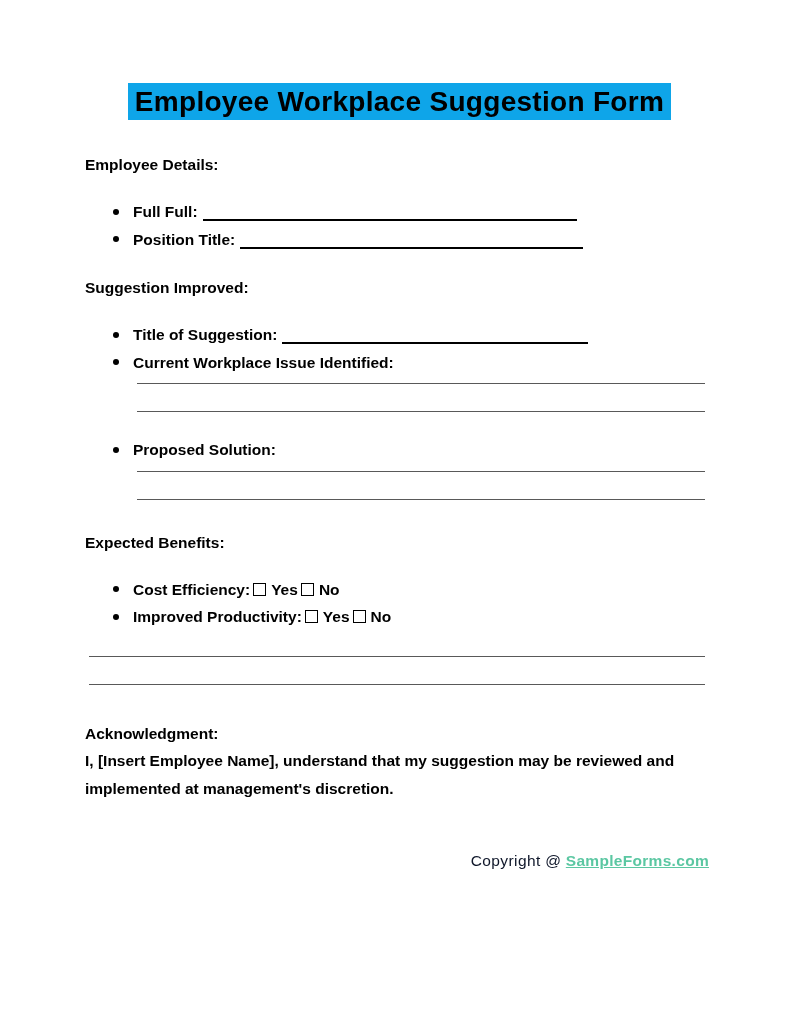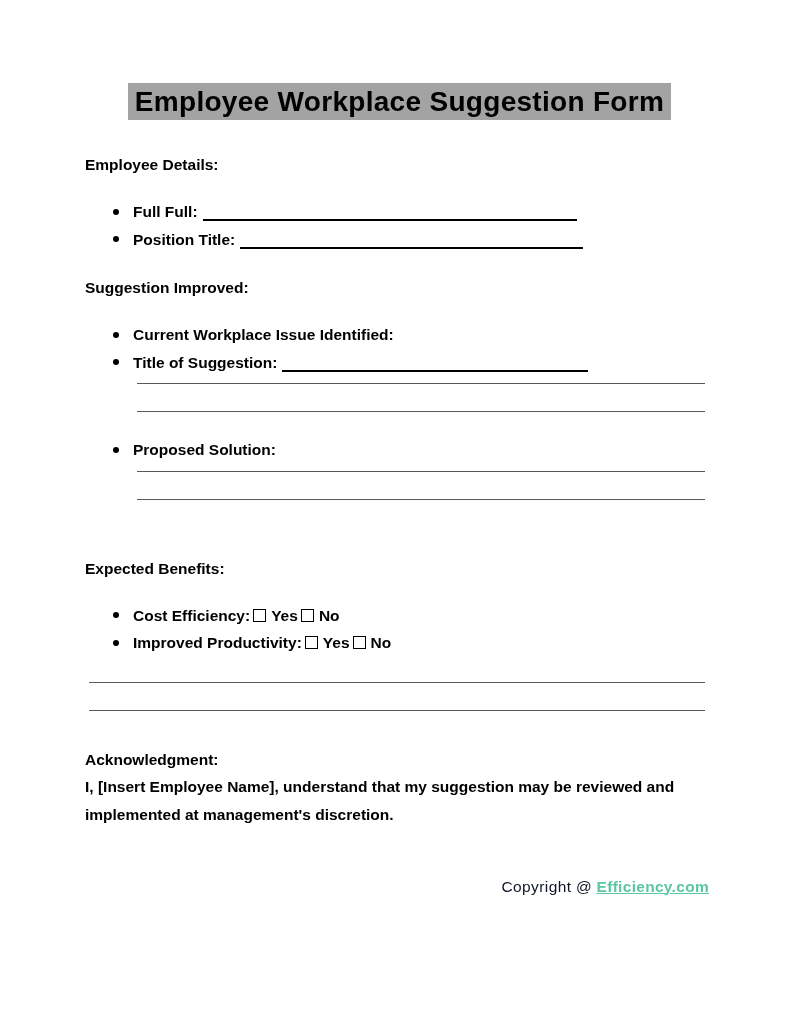--- a/index.html
+++ b/index.html
@@ -15,38 +15,38 @@
     background: #ffffff;
     margin: 0 auto;
     overflow: hidden;
   }
   .title-wrap {
     padding-top: 83px;
     text-align: center;
   }
   .title-mark {
     display: inline-block;
-    background: #a3a3a3;
+    background: #0ea5e9;
     font-size: 28px;
     font-weight: 700;
     line-height: 37px;
     padding: 0 7px;
     letter-spacing: 0.3px;
   }
   .content {
     padding: 0 90px 0 85px;
   }
   h2 {
     font-size: 15.5px;
     font-weight: 700;
     line-height: 18px;
   }
   .h2-employee    { margin-top: 36px; }
   .h2-overview    { margin-top: 26px; }
-  .h2-benefits    { margin-top: 60px; }
+  .h2-benefits    { margin-top: 34px; }
   .h2-comments    { margin-top: 18px; }
   .h2-acknowledge { margin-top: 40px; }
   ul.form-list {
     list-style: none;
     margin-top: 24px;
   }
   ul.form-list li {
     position: relative;
     padding-left: 48px;
     line-height: 27.5px;
@@ -143,24 +143,24 @@
         <span>Full Full:</span><span class="blank blank-fullname"></span>
       </li>
       <li>
         <span>Position Title:</span><span class="blank blank-position"></span>
       </li>
     </ul>
 
     <h2 class="h2-overview">Suggestion Improved:</h2>
     <ul class="form-list">
       <li>
+        <span>Title of Suggestion:</span><span class="blank blank-suggestion"></span>
+      </li>
+      <li>
         <span>Current Workplace Issue Identified:</span>
-      </li>
-      <li>
-        <span>Title of Suggestion:</span><span class="blank blank-suggestion"></span>
       </li>
     </ul>
     <div class="write-lines indent">
       <div class="wline"></div>
       <div class="wline"></div>
     </div>
     <ul class="form-list solution-list">
       <li>
         <span>Proposed Solution:</span>
       </li>
@@ -184,17 +184,17 @@
       <div class="wline"></div>
       <div class="wline"></div>
     </div>
 
     <h2 class="h2-acknowledge">Acknowledgment:</h2>
     <p class="ack-text">I, [Insert Employee Name], understand that my suggestion may be reviewed and implemented at management's discretion.</p>
 
     <div class="footer">
       <span class="copy">Copyright @</span>
       <span> </span>
-      <a class="site-link">Efficiency.com</a>
+      <a class="site-link">SampleForms.com</a>
     </div>
 
   </div>
 </div>
 
 </body></html>

